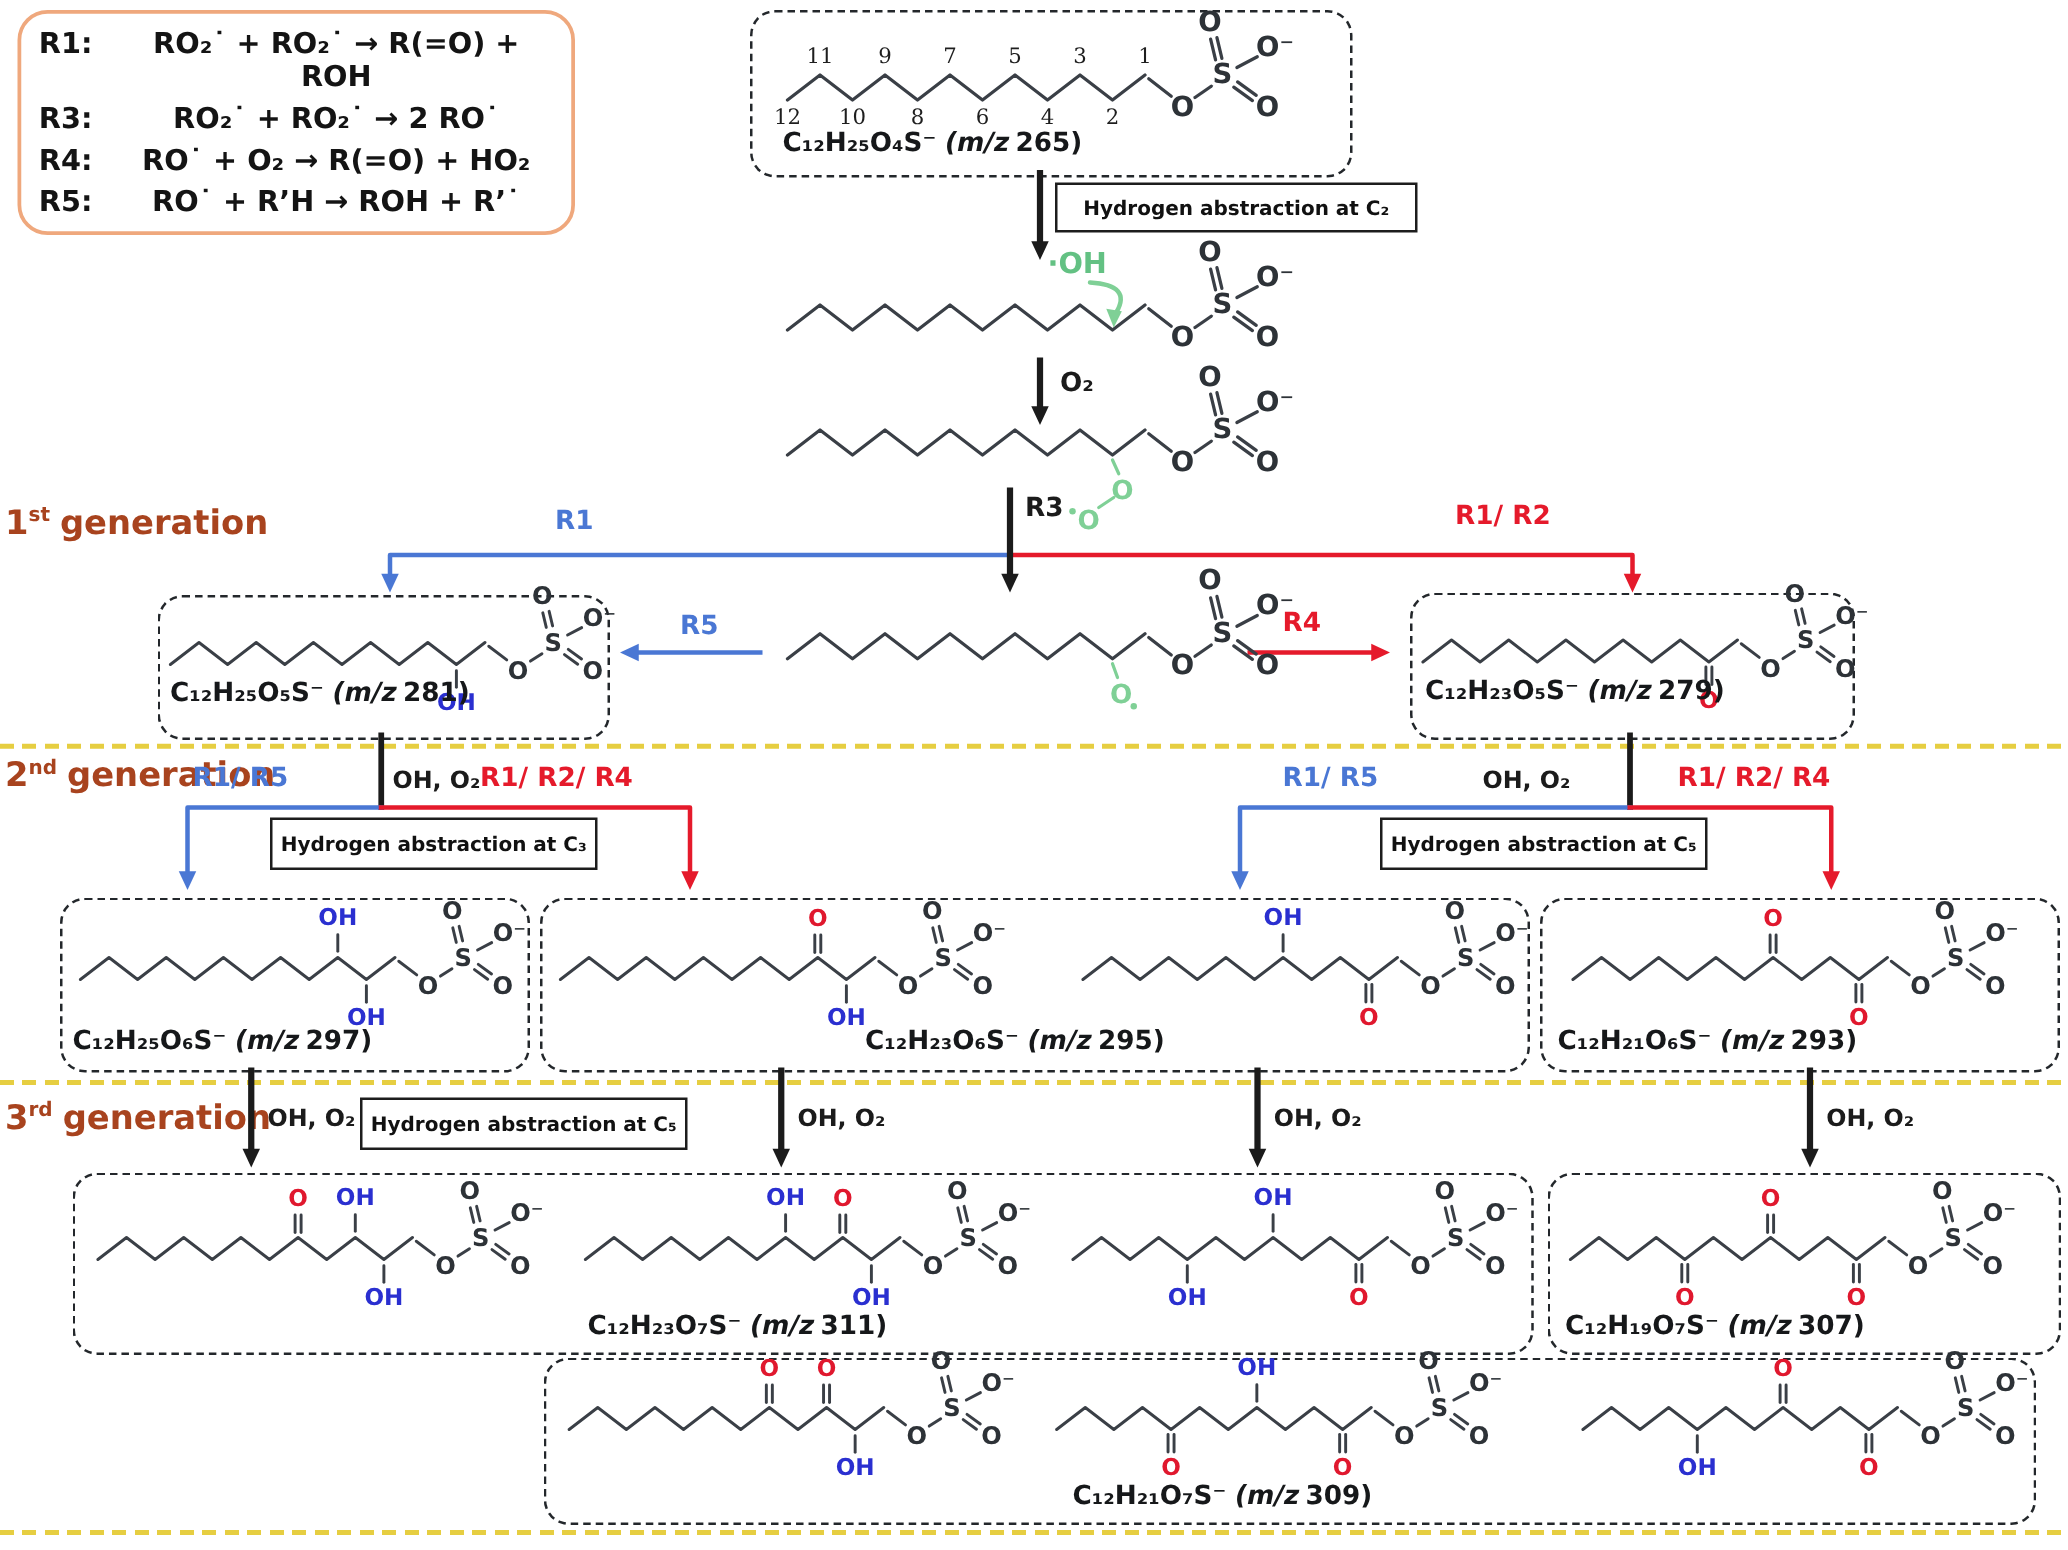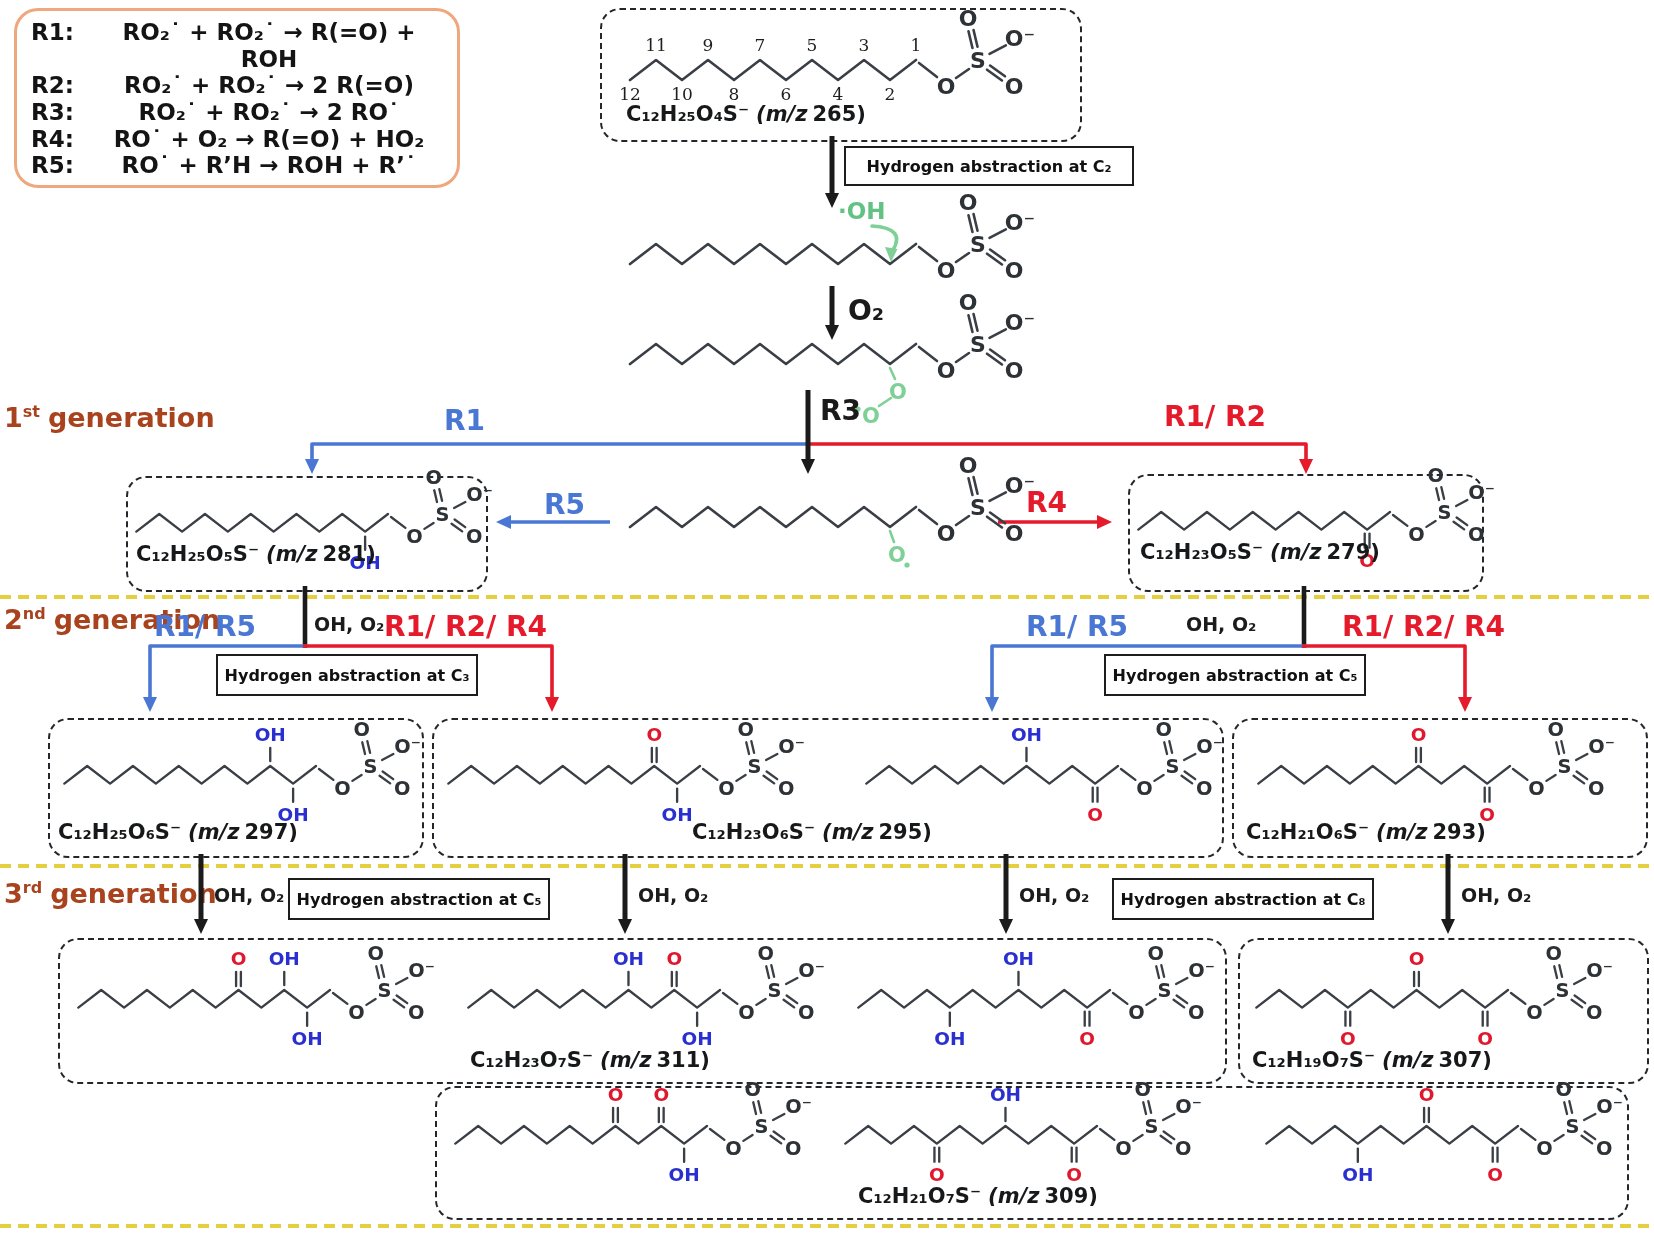--- a/index.html
+++ b/index.html
@@ -16,21 +16,21 @@
   .lid{width:62px;}
   .leq{flex:1;text-align:center;}
   .gen{position:absolute;font-weight:bold;font-size:27px;color:#a8431e;white-space:nowrap;z-index:2;}
   .gen sup{font-size:16px;text-align:right;}
   .gen .gw{margin-left:8px;}
   .hbox{position:absolute;border:2.5px solid #1d1d1d;background:#fff;box-sizing:border-box;
         display:flex;align-items:center;justify-content:center;font-weight:bold;font-size:16px;
         color:#111;z-index:6;white-space:nowrap;}
   .mol-label{position:absolute;font-weight:bold;font-size:21px;color:#16181a;white-space:nowrap;z-index:6;}
   .mol-label .mzp{font-style:italic;margin:0 5px 0 7px;}
-  .alabel{position:absolute;font-weight:bold;font-size:28px;white-space:nowrap;z-index:6;}
+  .alabel{position:absolute;font-weight:bold;font-size:21px;white-space:nowrap;z-index:6;}
   .f19{font-size:19px;}
   .f23{font-size:23px;}
   .blue{color:#4a77d4;}
   .red{color:#e51a2b;}
   .blk{color:#1b1b1b;}
   .green{color:#63c183;}
 </style>
 </head>
 <body>
 
@@ -47,24 +47,20 @@
   <div class="dbox" style="left:432px;top:718px;width:788px;height:136px"></div>
   <div class="dbox" style="left:1232px;top:718px;width:412px;height:136px"></div>
   <div class="dbox" style="left:58px;top:938px;width:1165px;height:142px"></div>
   <div class="dbox" style="left:1238px;top:938px;width:407px;height:142px"></div>
   <div class="dbox" style="left:435px;top:1086px;width:1190px;height:130px"></div>
 
   <div class="legend">
     <div class="lrow">
         <span class="lid">R1:</span>
         <span class="leq">RO₂˙ + RO₂˙ → R(=O) + ROH</span>
-      </div>
-    <div class="lrow">
-        <span class="lid">R2:</span>
-        <span class="leq">RO₂˙ + RO₂˙ → 2 R(=O)</span>
       </div>
     <div class="lrow">
         <span class="lid">R3:</span>
         <span class="leq">RO₂˙ + RO₂˙ → 2 RO˙</span>
       </div>
     <div class="lrow">
         <span class="lid">R4:</span>
         <span class="leq">RO˙ + O₂ → R(=O) + HO₂</span>
       </div>
     <div class="lrow">
@@ -74,21 +70,20 @@
   </div>
 
   <div class="gen" style="left:4px;top:402px"><span>1</span><sup>st</sup><span class="gw">generation</span></div>
   <div class="gen" style="left:4px;top:604px"><span>2</span><sup>nd</sup><span class="gw">generation</span></div>
   <div class="gen" style="left:4px;top:878px"><span>3</span><sup>rd</sup><span class="gw">generation</span></div>
 
   <div class="hbox" style="left:844px;top:146px;width:290px;height:40px">Hydrogen abstraction at C₂</div>
   <div class="hbox" style="left:216px;top:654px;width:262px;height:42px">Hydrogen abstraction at C₃</div>
   <div class="hbox" style="left:1104px;top:654px;width:262px;height:42px">Hydrogen abstraction at C₅</div>
   <div class="hbox" style="left:288px;top:878px;width:262px;height:42px">Hydrogen abstraction at C₅</div>
-  <div class="hbox" style="left:1112px;top:878px;width:262px;height:42px">Hydrogen abstraction at C₈</div>
 
   <div class="mol-label" style="left:626px;top:102px"><span>C₁₂H₂₅O₄S⁻</span><span class="mzp">(m/z</span><span>265)</span></div>
   <div class="mol-label" style="left:136px;top:542px"><span>C₁₂H₂₅O₅S⁻</span><span class="mzp">(m/z</span><span>281)</span></div>
   <div class="mol-label" style="left:1140px;top:540px"><span>C₁₂H₂₃O₅S⁻</span><span class="mzp">(m/z</span><span>279)</span></div>
   <div class="mol-label" style="left:58px;top:820px"><span>C₁₂H₂₅O₆S⁻</span><span class="mzp">(m/z</span><span>297)</span></div>
   <div class="mol-label" style="left:692px;top:820px"><span>C₁₂H₂₃O₆S⁻</span><span class="mzp">(m/z</span><span>295)</span></div>
   <div class="mol-label" style="left:1246px;top:820px"><span>C₁₂H₂₁O₆S⁻</span><span class="mzp">(m/z</span><span>293)</span></div>
   <div class="mol-label" style="left:470px;top:1048px"><span>C₁₂H₂₃O₇S⁻</span><span class="mzp">(m/z</span><span>311)</span></div>
   <div class="mol-label" style="left:1252px;top:1048px"><span>C₁₂H₁₉O₇S⁻</span><span class="mzp">(m/z</span><span>307)</span></div>
   <div class="mol-label" style="left:858px;top:1184px"><span>C₁₂H₂₁O₇S⁻</span><span class="mzp">(m/z</span><span>309)</span></div>

